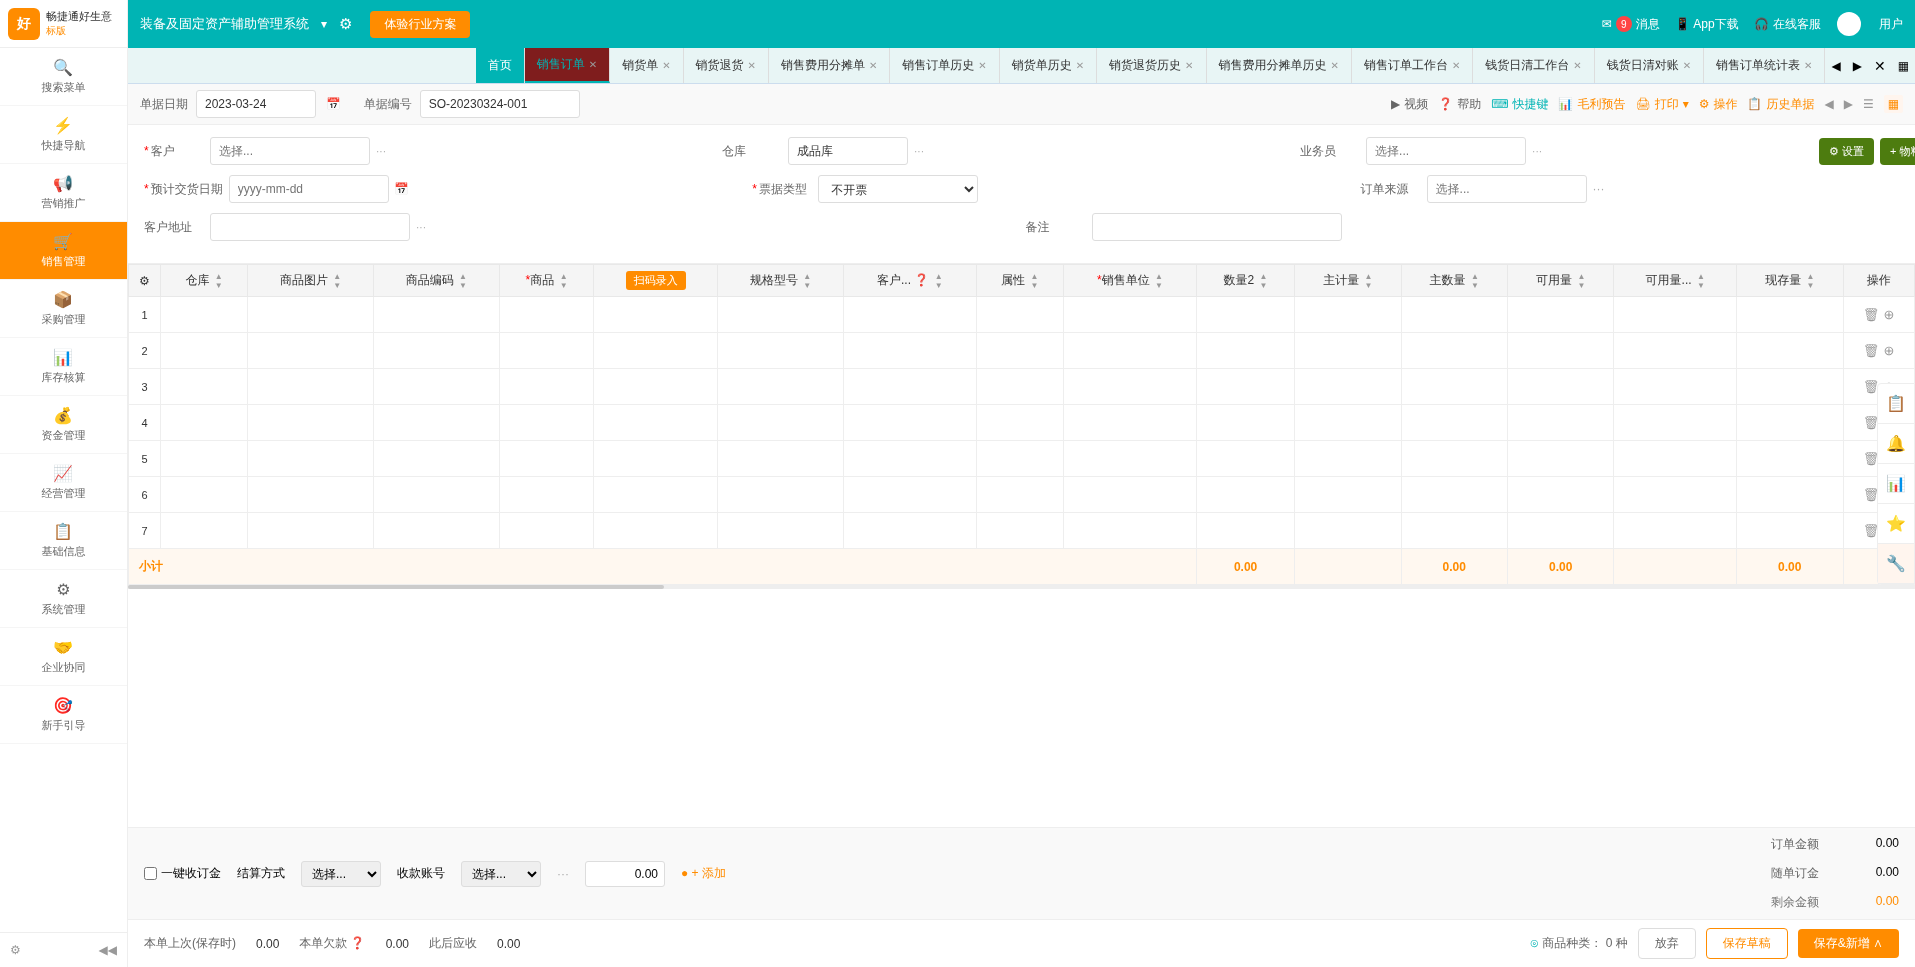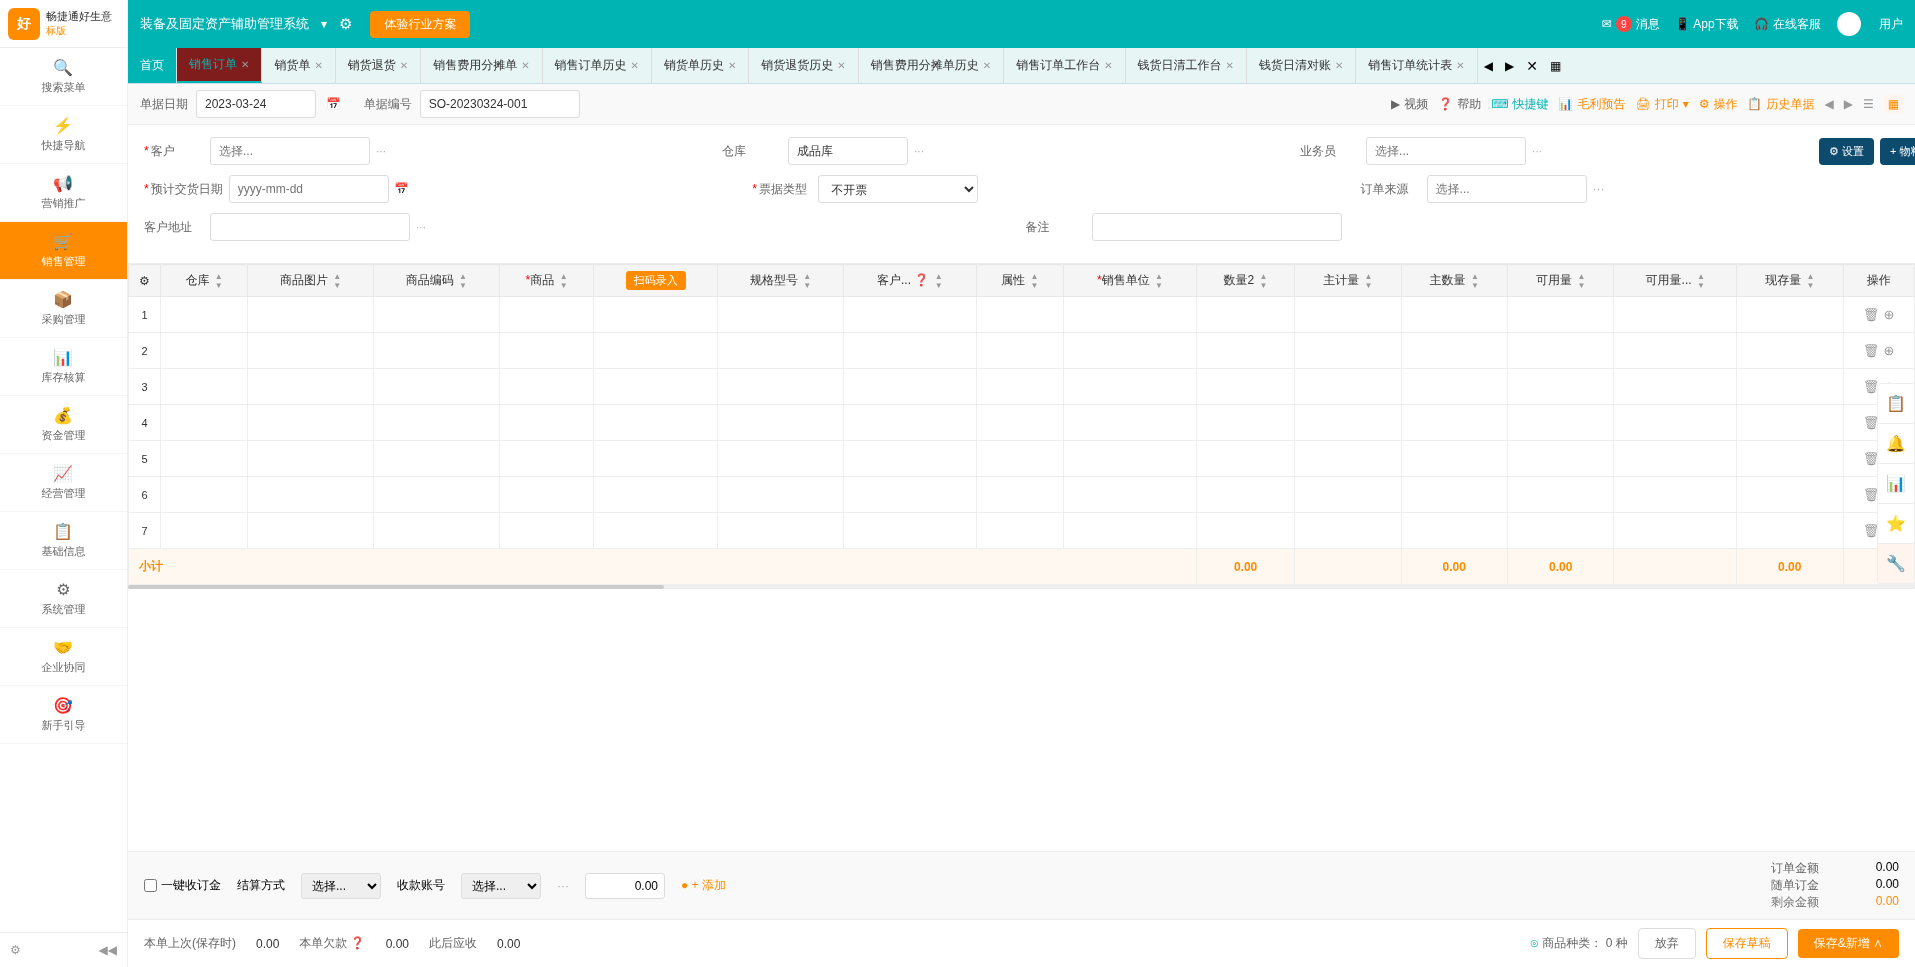--- a/index.html
+++ b/index.html
@@ -38,20 +38,21 @@
       background: #ff8c00; color: white; border: none; padding: 5px 14px; border-radius: 4px;
       cursor: pointer; font-size: 12px; margin-left: 6px;
     }
     .topbar-right { margin-left: auto; display: flex; align-items: center; gap: 16px; color: white; font-size: 12px; }
     .topbar-badge { background: #ff4444; border-radius: 50%; width: 16px; height: 16px; font-size: 10px; display: flex; align-items: center; justify-content: center; color: white; }
 
     
     .tabbar {
       background: #e8f5f5; height: 36px; display: flex; align-items: stretch; overflow-x: auto; flex-shrink: 0;
       border-bottom: 1px solid #cde;
+      justify-content: flex-end;
     }
     .tabbar::-webkit-scrollbar { height: 3px; }
     .tab-item {
       display: flex; align-items: center; padding: 0 12px; white-space: nowrap; cursor: pointer;
       font-size: 12px; color: #333; border-right: 1px solid #ddd; gap: 4px; flex-shrink: 0;
     }
     .tab-item.active { background: #7f1d1d; color: #00b4b4; border-bottom: 2px solid #00b4b4; }
     .tab-item.home { background: #00b4b4; color: white; }
     .tab-close { color: #999; font-size: 10px; }
 
@@ -74,21 +75,21 @@
       height: 28px; min-width: 120px; color: #333; outline: none;
     }
     .form-input.placeholder { color: #bbb; }
     .form-select {
       border: 1px solid #ddd; border-radius: 3px; padding: 6px 8px; font-size: 12px;
       height: 28px; color: #333; outline: none; background: white;
     }
     .form-dots { color: #aaa; font-size: 10px; cursor: pointer; }
     .form-col { display: flex; align-items: center; gap: 6px; flex: 1; }
     .right-action-btn {
-      background: #0c4a6e; color: white; border: none; padding: 6px 10px; border-radius: 4px;
+      background: #4d7c0f; color: white; border: none; padding: 6px 10px; border-radius: 4px;
       cursor: pointer; font-size: 11px; white-space: nowrap;
     }
 
     
     .content-tabs { display: flex; border-bottom: 1px solid #eee; padding: 0 16px; background: white; }
     .content-tab {
       padding: 8px 14px; cursor: pointer; font-size: 12px; color: #666;
       border-bottom: 2px solid transparent; margin-bottom: -1px;
     }
     .content-tab.active { color: #ff8c00; border-bottom-color: #ff8c00; font-weight: bold; }
@@ -704,21 +705,21 @@
     <select class="bottom-input" style="width:80px;">
       <option>选择...</option>
     </select>
     <span style="color:#aaa;cursor:pointer;">···</span>
     <input class="bottom-input" value="0.00" style="width: 60px; text-align: right;">
     <span class="add-btn" style="color:#ff8c00;cursor:pointer;">
       <span>●</span>
       <span>+ 添加</span>
     </span>
 
-    <div style="margin-left:auto;display:flex;flex-direction:column;align-items:flex-end;gap:0;">
+    <div style="margin-left:auto;display:flex;flex-direction:column;align-items:flex-end;gap:12px;">
       <div style="display:flex;gap:20px;">
         <span style="color:#666;">订单金额</span>
         <span style="min-width:60px;text-align:right;">0.00</span>
       </div>
       <div style="display:flex;gap:20px;">
         <span style="color:#666;">随单订金</span>
         <span style="min-width:60px;text-align:right;">0.00</span>
       </div>
       <div style="display:flex;gap:20px;">
         <span style="color:#737373;">剩余金额</span>

